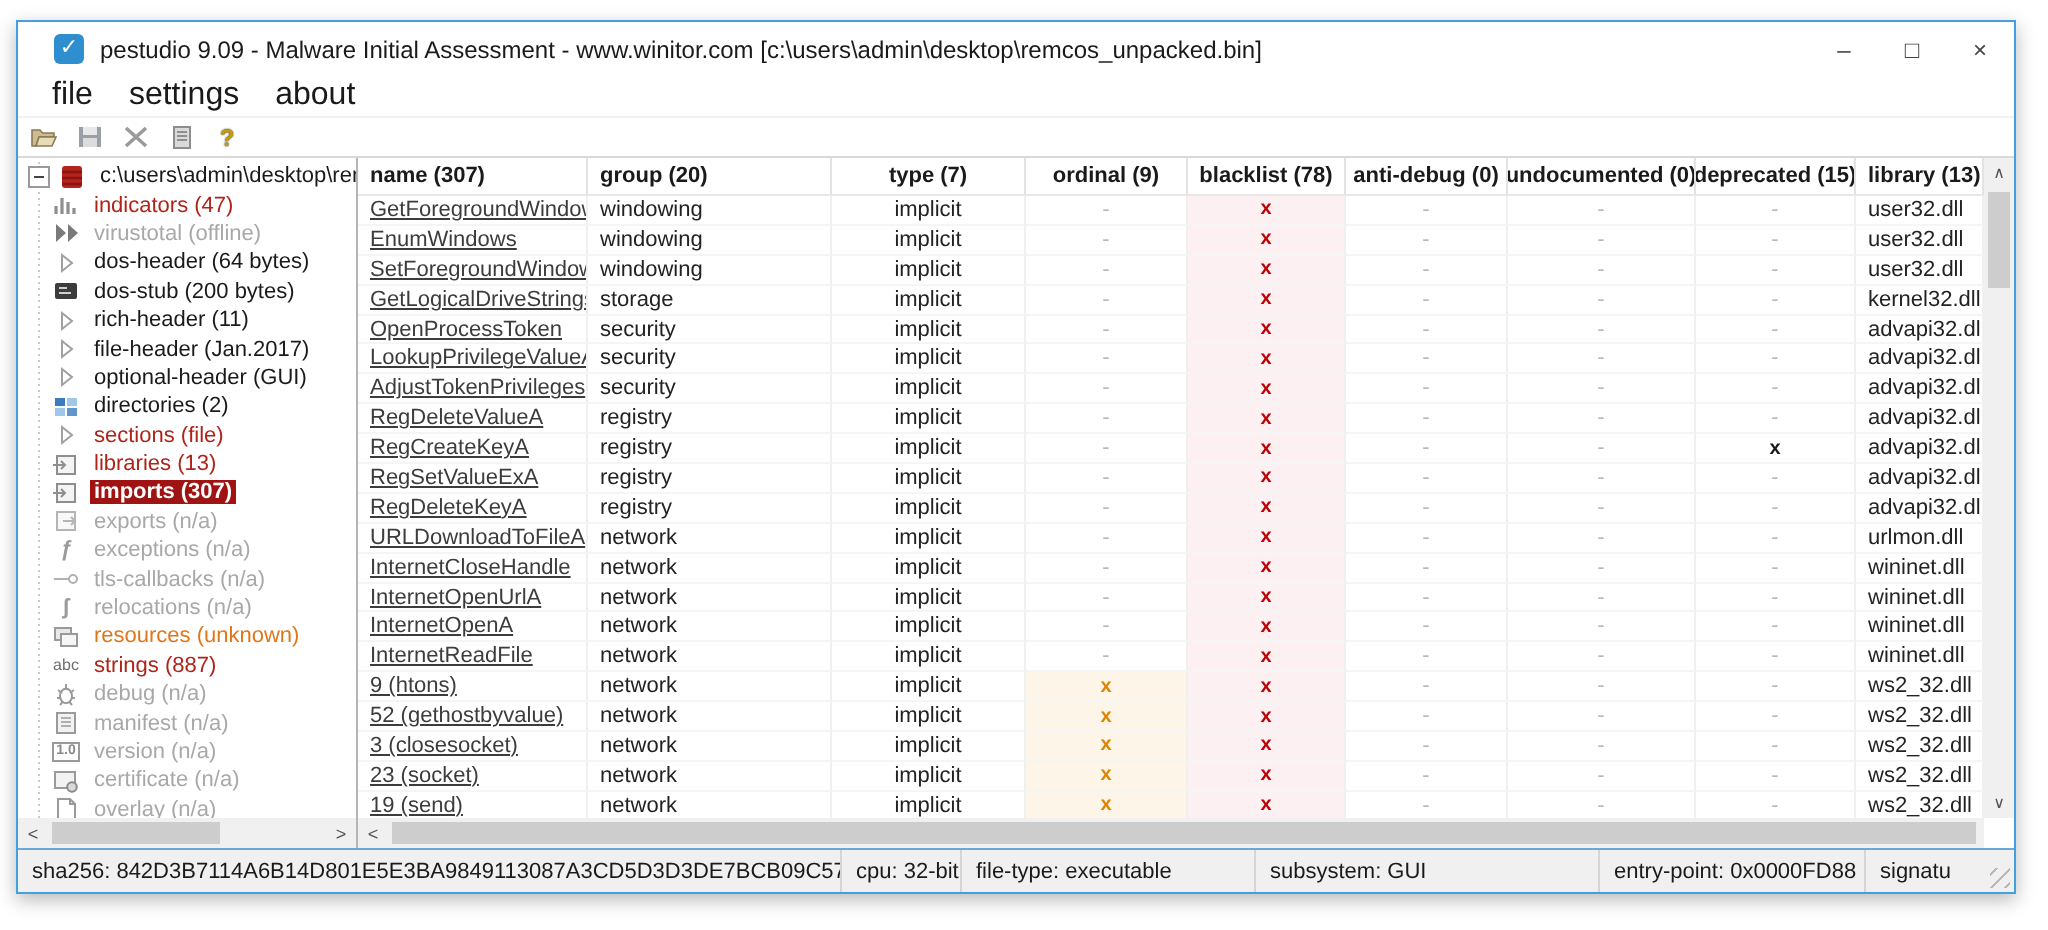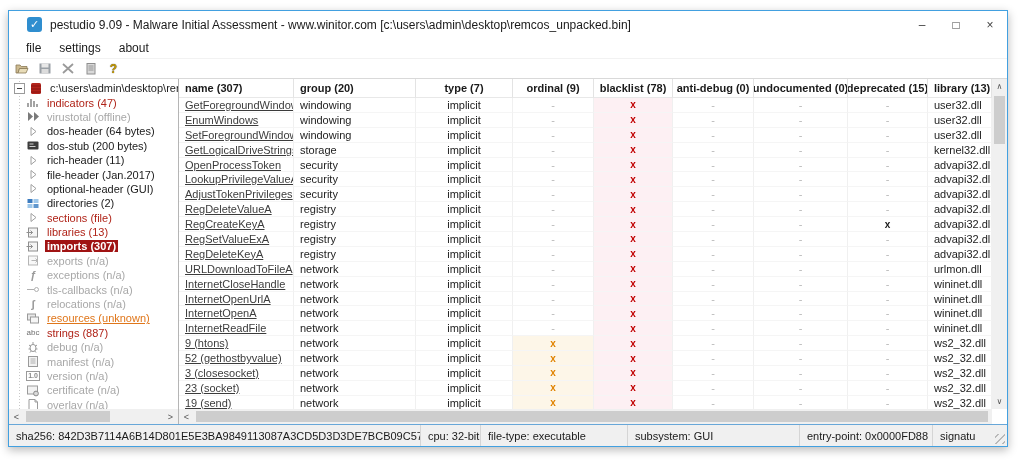--- a/index.html
+++ b/index.html
@@ -15,21 +15,21 @@
   .appicon { width:15px; height:15px; margin-left:18px; background:#2f8ecf; border-radius:3px;
     color:#ffffff; font-size:11px; line-height:15px; text-align:center; font-weight:bold; }
   .title { margin-left:8px; font-size:12px; color:#1a1a1a; white-space:nowrap; }
   .winbtns { margin-left:auto; display:flex; height:100%; }
   .winbtn { width:34px; height:100%; display:flex; align-items:center; justify-content:center;
     font-size:12px; color:#444; cursor:default; }
 
   
   .menubar { height:21px; display:flex; align-items:center; padding-left:8px;
     border-bottom:1px solid #f2f2f2; flex:0 0 auto; }
-  .menu-item { font-size:12px; color:#1a1a1a; padding:2px 9px; }
+  .menu-item { font-size:16px; color:#1a1a1a; padding:2px 9px; }
 
   
   .toolbar { height:20px; display:flex; align-items:center; padding-left:4px; gap:6px;
     border-bottom:1px solid #d9d9d9; flex:0 0 auto; }
   .tbtn { width:17px; height:16px; display:flex; align-items:center; justify-content:center; }
 
   
   .main { flex:1 1 auto; display:flex; min-height:0; }
 
   
@@ -40,21 +40,21 @@
     background-size:1px 100%; background-position:10px 0; background-repeat:no-repeat; background-color:#fff; }
   .trow { height:14.4px; display:flex; align-items:center; white-space:nowrap; }
   .texp { width:11px; height:11px; margin-left:5px; border:1px solid #9a9a9a; background:#fff;
     position:relative; flex:0 0 auto; }
   .texp::after { content:""; position:absolute; left:2px; right:2px; top:4px; height:1px; background:#444; }
   .tglyph { width:16px; height:13px; margin-left:16px; display:flex; align-items:center;
     justify-content:center; flex:0 0 auto; }
   .trow.root .tglyph { margin-left:3px; }
   .tlabel { font-size:11px; margin-left:4px; padding:0 2px; }
   .c-black { color:#1a1a1a; } .c-red { color:#b02318; } .c-gray { color:#a8a8a8;text-align:center; }
-  .c-orange { color:#e0761a;text-decoration:underline; }
+  .c-orange { color:#e0761a; }
   .c-selected { background:#a01313; color:#ffffff;font-weight:bold; }
 
   
   .tablepanel { flex:1 1 auto; position:relative; overflow:hidden; background:#fff; }
   .tgrid { display:grid; grid-template-columns:115px 122px 97px 81px 79px 81px 94px 80px 1fr; }
   .thead { position:absolute; top:0; left:0; right:15px; height:19px; }
   .thead .hcell { font-size:11px; font-weight:bold; color:#1a1a1a; display:flex; align-items:center;
     border-right:1px solid #e3e3e3; border-bottom:1px solid #e8e8e8; padding:0 4px; white-space:nowrap; overflow:hidden; }
   .hcell.al { justify-content:flex-start; padding-left:6px; }
   .hcell.ac { justify-content:center; }

